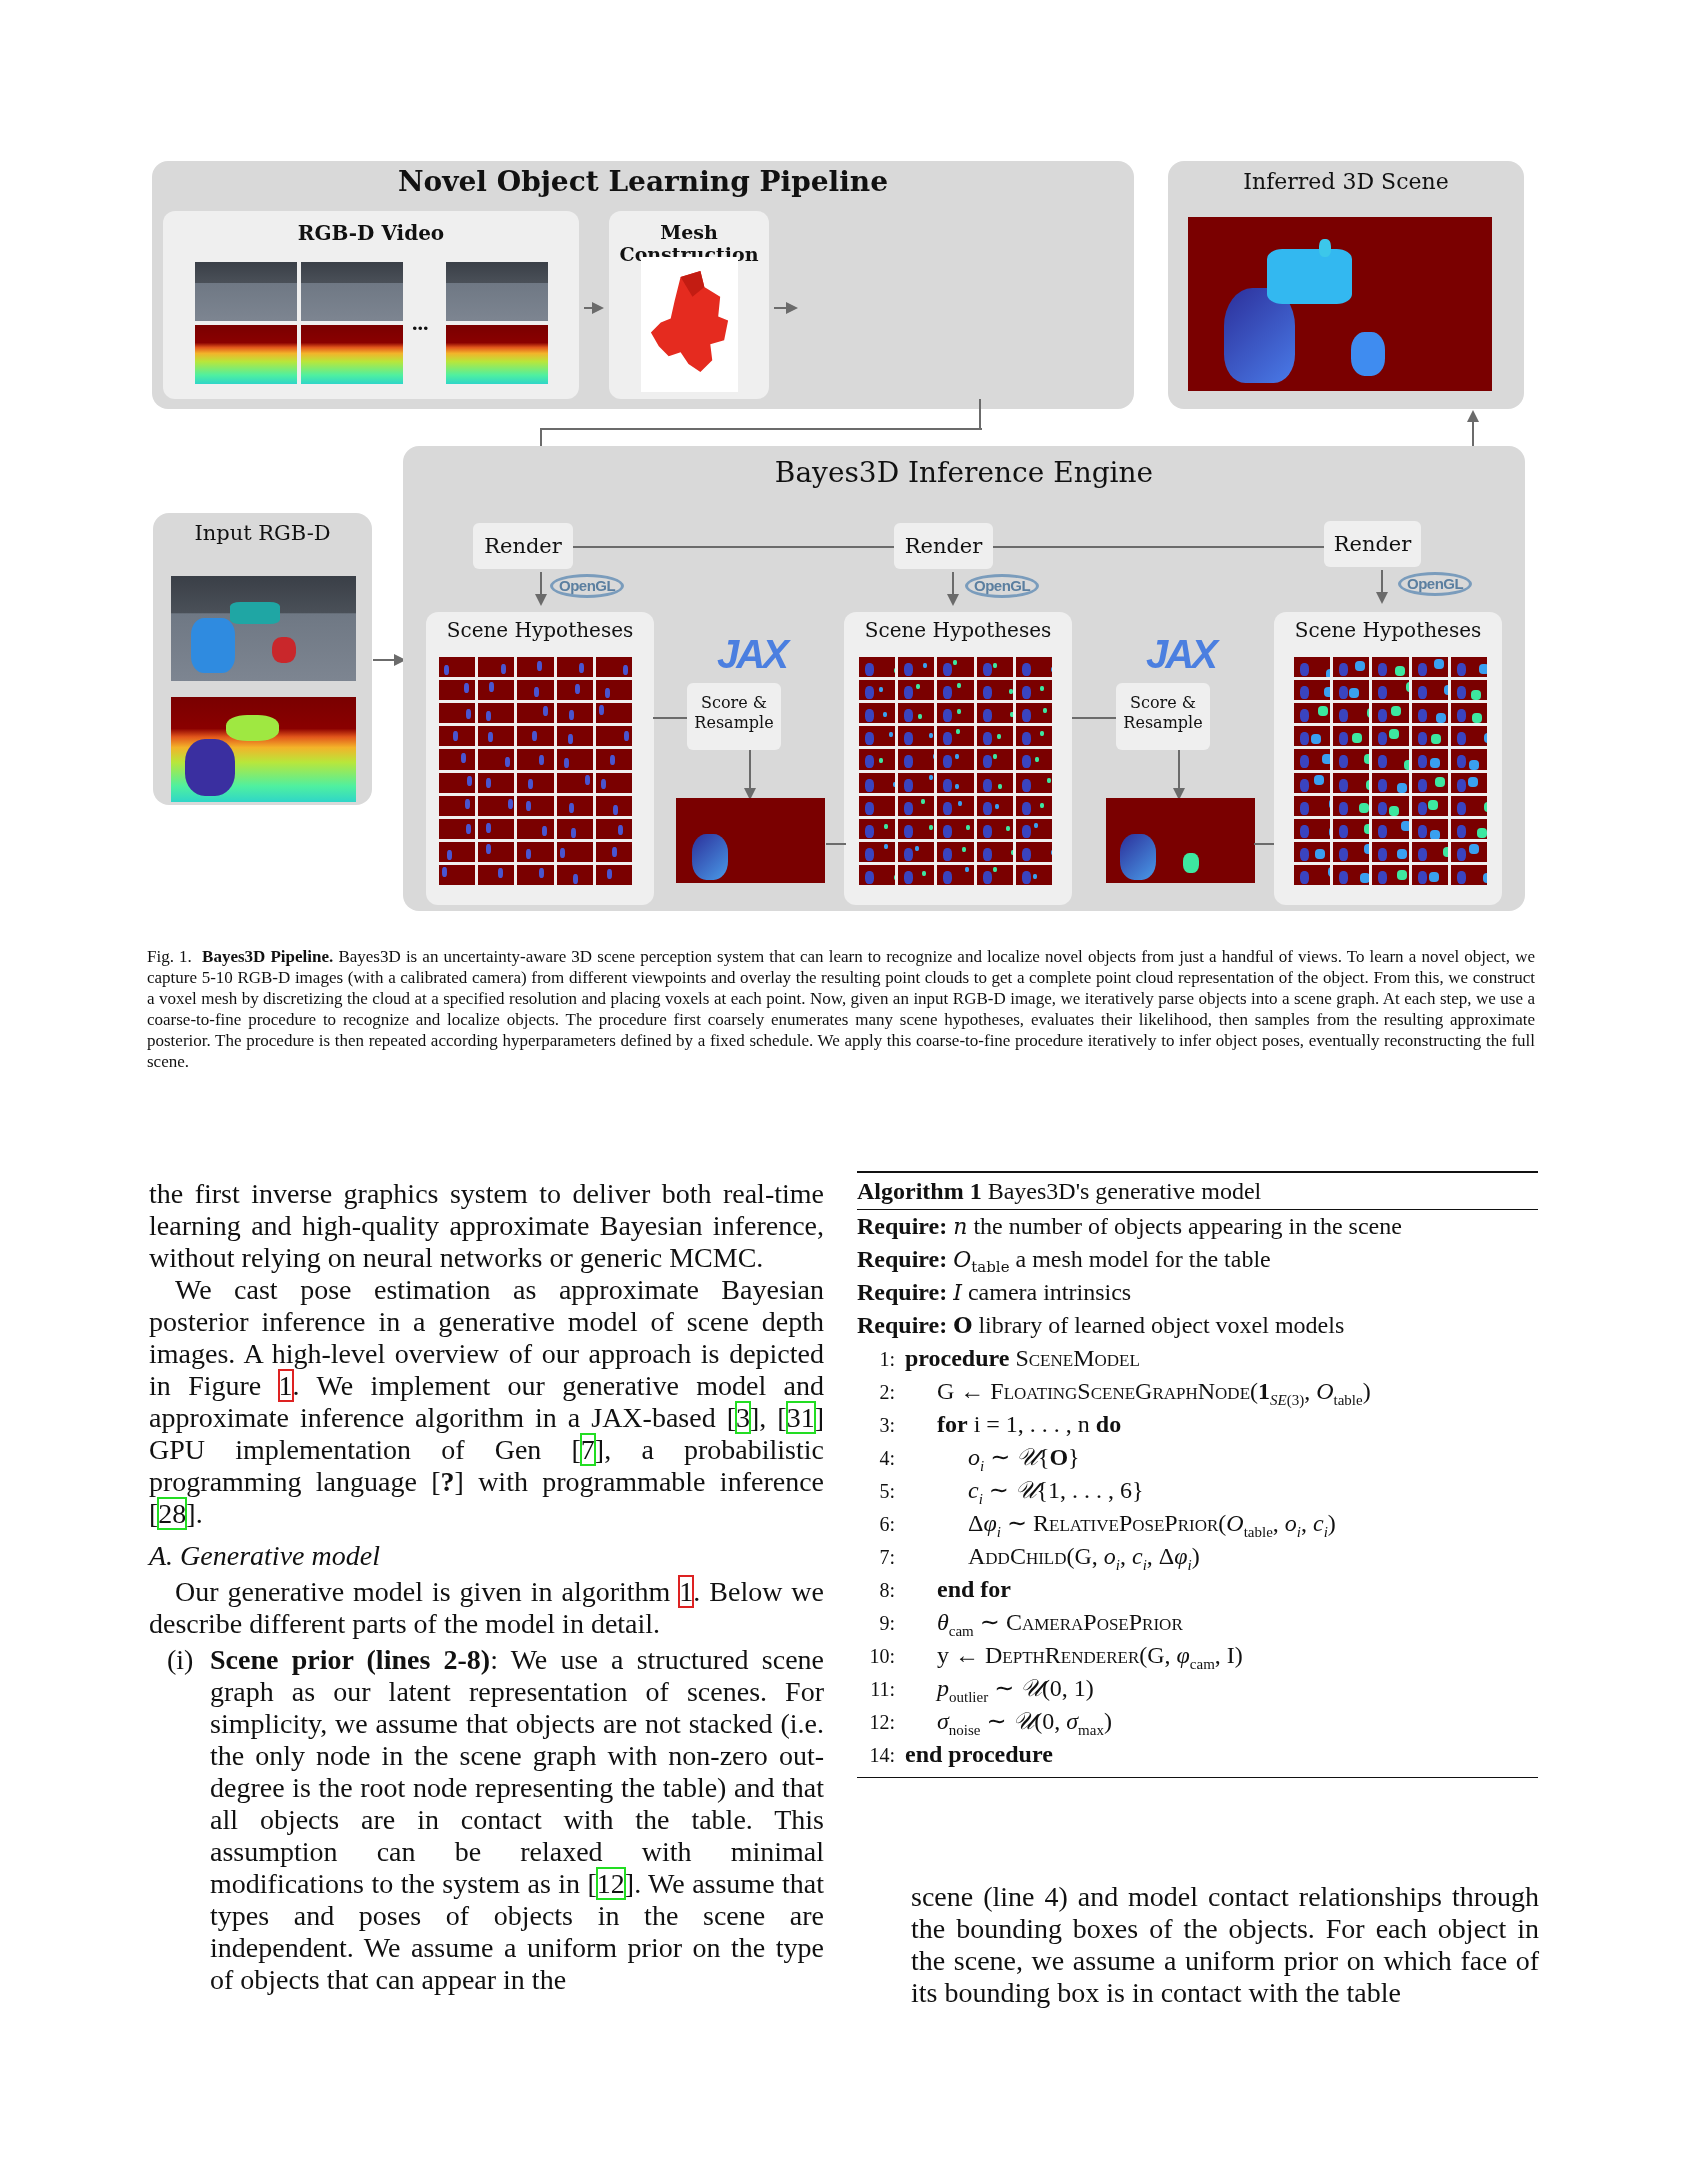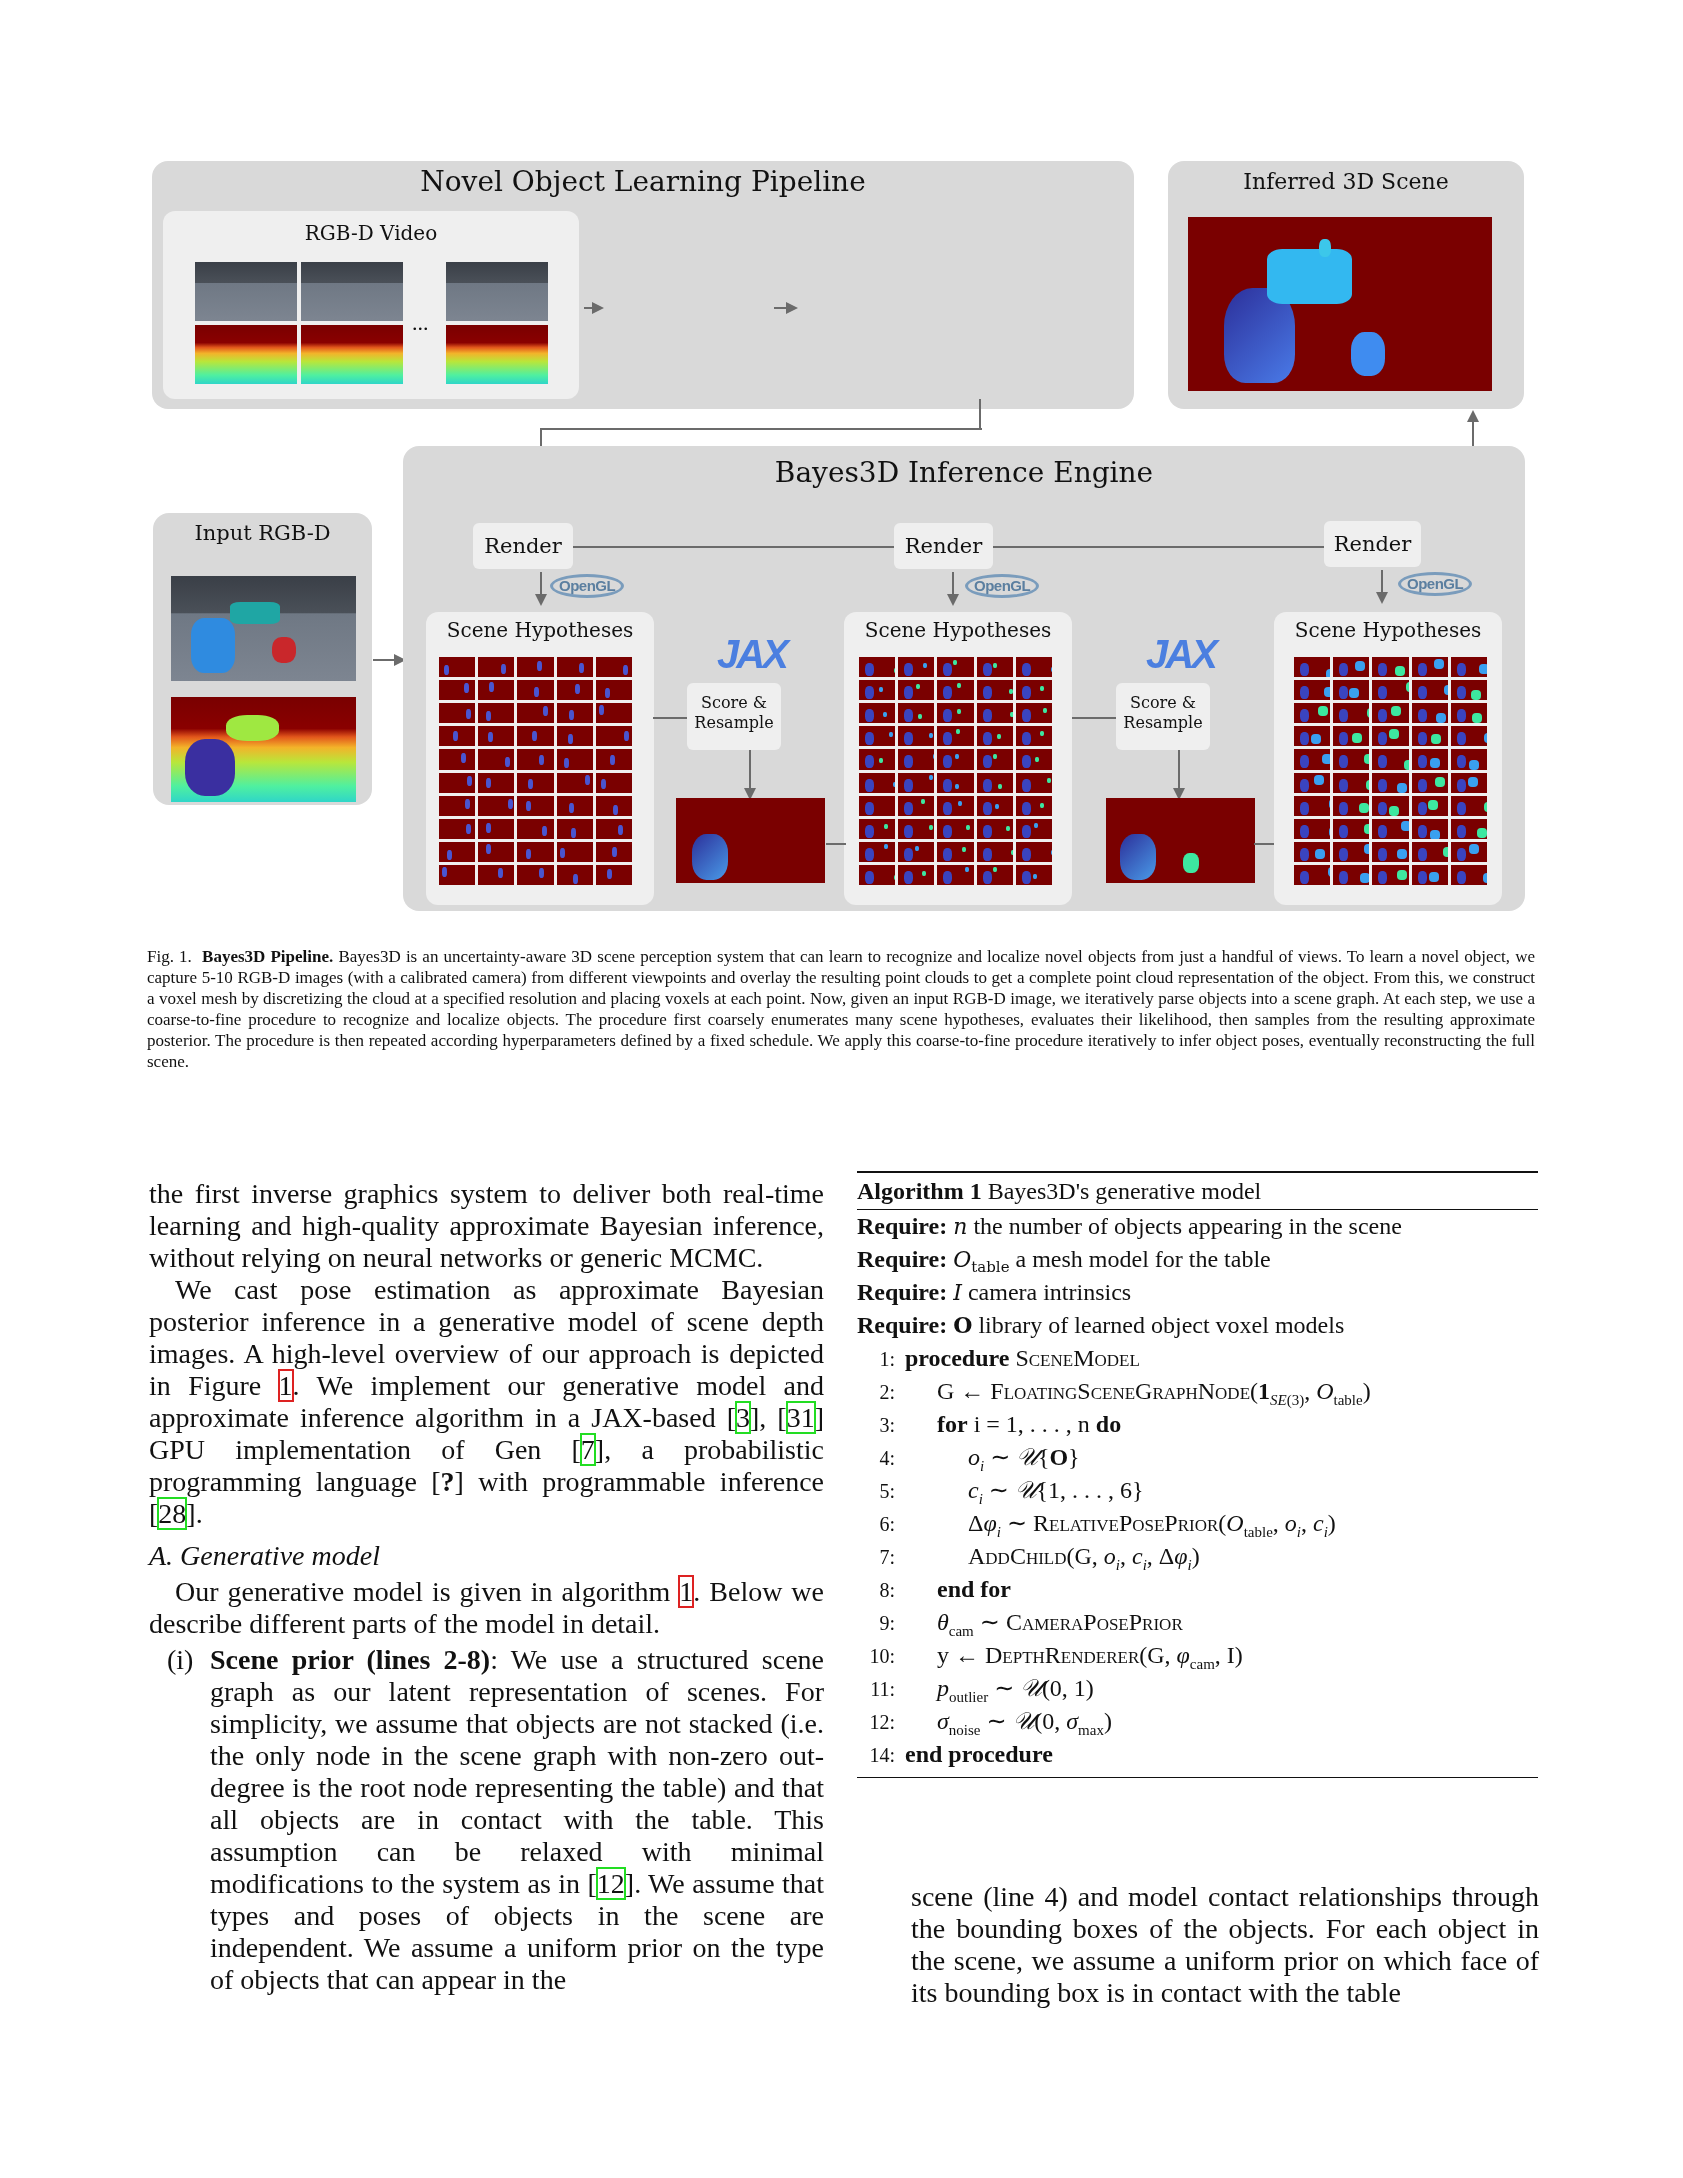--- a/index.html
+++ b/index.html
@@ -33,37 +33,46 @@
   .algo .row{height:33px;line-height:33px;white-space:nowrap;}
   .algo .ln{display:inline-block;width:38px;text-align:right;font-size:20px;margin-right:10px;}
   .m{font-style:italic;font-family:"DejaVu Serif",serif;font-size:22px;}
   sub{font-size:15px;font-style:normal;}
 </style>
 </head>
 <body>
 
 <div>
 
-  <div class="panel" style="left:152px;top:161px;width:982px;height:248px;">
+  <div class="panel" style="left:152px;top:161px;width:982px;height:248px;font-weight:bold;">
     <div class="ptitle" style="top:4px;font-size:28px;">Novel Object Learning Pipeline</div>
 
     <div class="card" style="left:11px;top:50px;width:416px;height:188px;">
       <div class="ptitle" style="top:10px;font-size:20px;">RGB-D Video</div>
       <div class="abs photo" style="left:32px;top:51px;width:102px;height:59px;"></div>
       <div class="abs photo" style="left:138px;top:51px;width:102px;height:59px;"></div>
       <div class="abs photo" style="left:283px;top:51px;width:102px;height:59px;"></div>
       <div class="abs depthmap" style="left:32px;top:114px;width:102px;height:59px;"></div>
       <div class="abs depthmap" style="left:138px;top:114px;width:102px;height:59px;"></div>
       <div class="abs depthmap" style="left:283px;top:114px;width:102px;height:59px;"></div>
       <div class="abs" style="left:249px;top:99px;font-size:22px;">...</div>
     </div>
 
     <div class="arrow-r" style="left:440px;top:141px;"></div>
     <div class="line" style="left:432px;top:146px;width:10px;height:2px;"></div>
 
+    <div class="card" style="left:457px;top:50px;width:160px;height:188px;">
+      <div class="ptitle" style="top:10px;font-size:19px;">Mesh Construction</div>
+      <div class="abs" style="left:32px;top:46px;width:97px;height:135px;background:#fff;">
+        <svg width="97" height="135" viewBox="0 0 98 136">
+          <path d="M40 20 L60 14 L64 30 L80 40 L78 60 L88 64 L84 84 L70 88 L72 104 L60 116 L48 108 L40 96 L28 100 L18 90 L10 76 L20 66 L30 62 L34 44 Z" fill="#e52b1f"></path>
+          <path d="M40 20 L60 14 L64 30 L52 40 Z" fill="#c31c12"></path>
+        </svg>
+      </div>
+    </div>
 
     <div class="line" style="left:622px;top:146px;width:14px;height:2px;"></div>
     <div class="arrow-r" style="left:634px;top:141px;"></div>
 
   </div>
 
   <div class="line" style="left:979px;top:399px;width:2px;height:30px;"></div>
   <div class="line" style="left:540px;top:428px;width:442px;height:2px;"></div>
   <div class="line" style="left:540px;top:428px;width:2px;height:95px;"></div>
 

